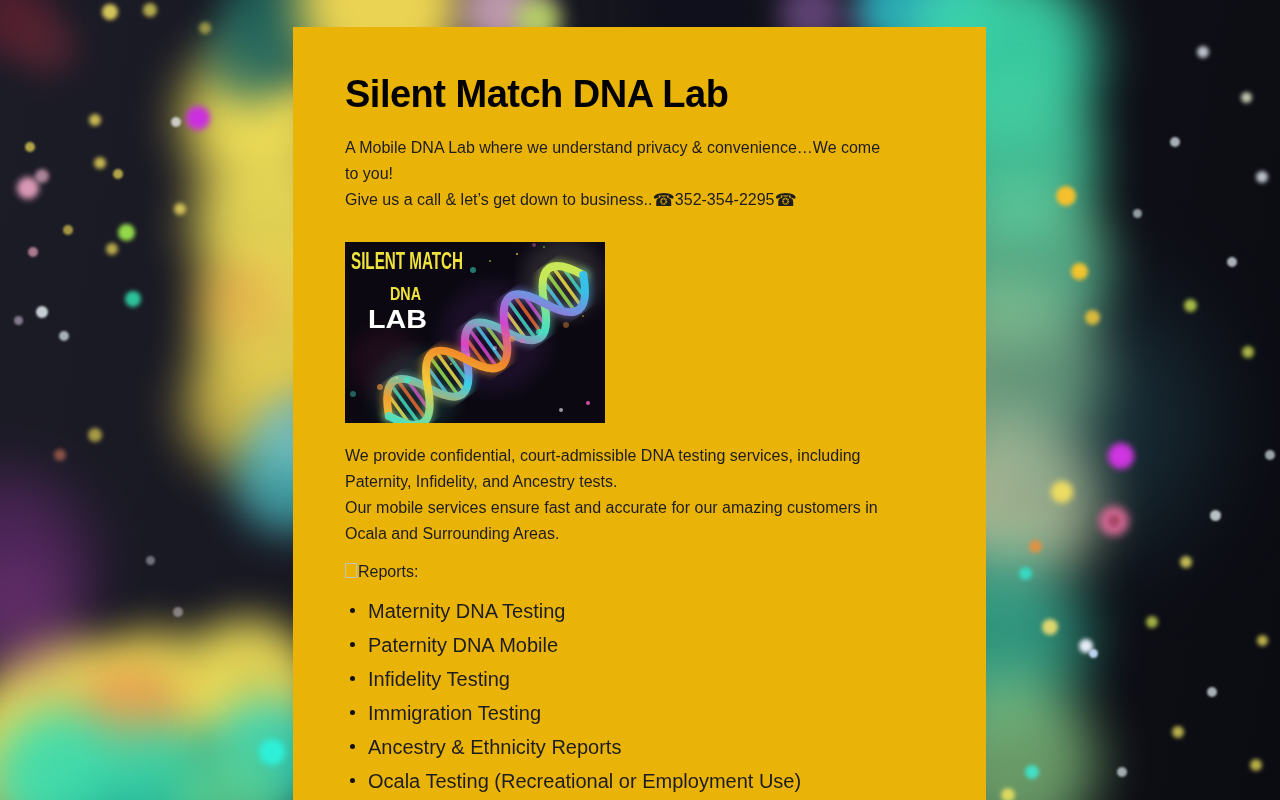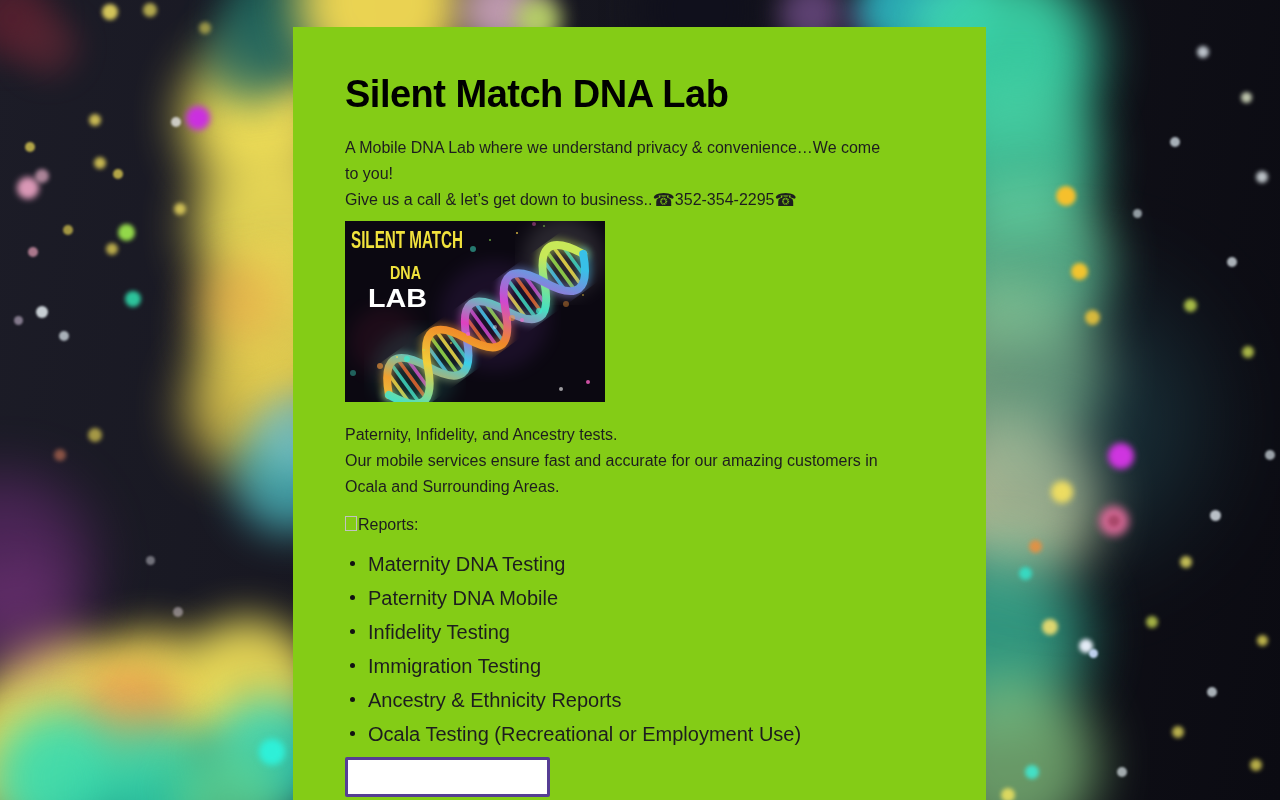--- a/index.html
+++ b/index.html
@@ -6,31 +6,31 @@
   body{width:1280px;height:800px;overflow:hidden;position:relative;
        font-family:"Liberation Sans",sans-serif;}
 
   
   .bg{position:absolute;inset:0;overflow:hidden;
       background:linear-gradient(100deg,#1c1c27 0%,#15151e 45%,#0b0b12 100%);}
   .blob{position:absolute;border-radius:50%;}
 
   
   .card{position:absolute;left:293px;top:27px;width:693px;height:773px;
-        background:#84cc16;z-index:2;box-sizing:border-box;
+        background:#eab308;z-index:2;box-sizing:border-box;
         padding:0 61px 16px 52px;}
 
   h1.page-title{margin:46px 0 0;font-size:38px;line-height:42px;font-weight:bold;
       color:#000;letter-spacing:-0.5px;}
 
   .txt{font-size:16px;line-height:26px;color:#1d1d1f;}
   .intro{margin-top:20px;}
   .phone-icon{font-size:18px;vertical-align:-1px;}
 
-  .logo-wrap{margin-top:8px;width:260px;height:181px;display:block;}
+  .logo-wrap{margin-top:29px;width:260px;height:181px;display:block;}
   svg{display:block;}
 
   .about{margin-top:20px;}
   .services-head{margin-top:12px;}
   .tofu{display:inline-block;width:10px;height:13px;border:1px solid #c2c2c2;
         margin-right:1px;vertical-align:-1px;}
 
   ul.services{list-style:none;margin:13px 0 0;padding:0;}
   ul.services li{position:relative;padding-left:23px;font-size:20px;line-height:26px;
         color:#1d1d1f;}
@@ -240,20 +240,21 @@
           <circle cx="189" cy="3" r="2" fill="#ff63c8" opacity="0.40"></circle>
         </g>
 
       <text class="svg-label" x="6" y="27" font-size="23" fill="#f0e23c" textLength="112" lengthAdjust="spacingAndGlyphs">SILENT MATCH</text>
       <text class="svg-label" x="45" y="58" font-size="19" fill="#f0e23c" textLength="31" lengthAdjust="spacingAndGlyphs">DNA</text>
       <text class="svg-label" x="23" y="86" font-size="26" fill="#ffffff" textLength="59" lengthAdjust="spacingAndGlyphs">LAB</text>
     </svg>
   </div>
 
   <div class="about txt">
+    <div>We provide confidential, court-admissible DNA testing services, including</div>
     <div>Paternity, Infidelity, and Ancestry tests.</div>
     <div>Our mobile services ensure fast and accurate for our amazing customers in</div>
     <div>Ocala and Surrounding Areas.</div>
   </div>
 
   <div class="services-head txt"><span class="tofu"></span><span>Reports:</span></div>
 
   <ul class="services">
     <li>Maternity DNA Testing</li>
     <li>Paternity DNA Mobile</li>

